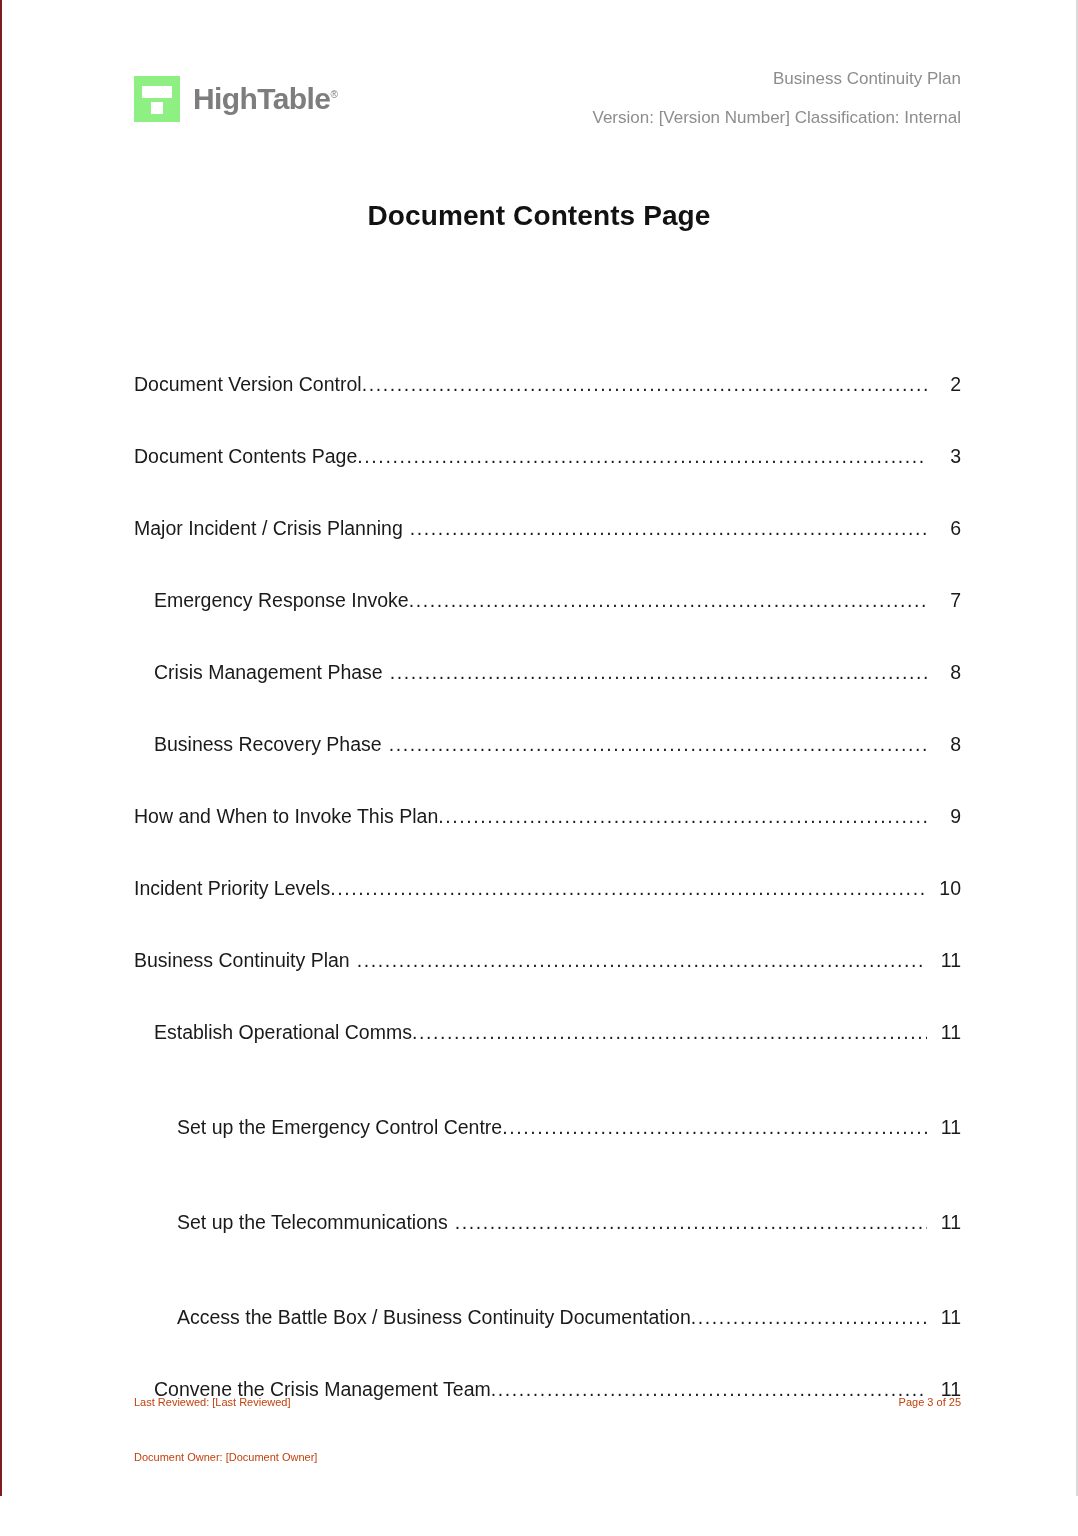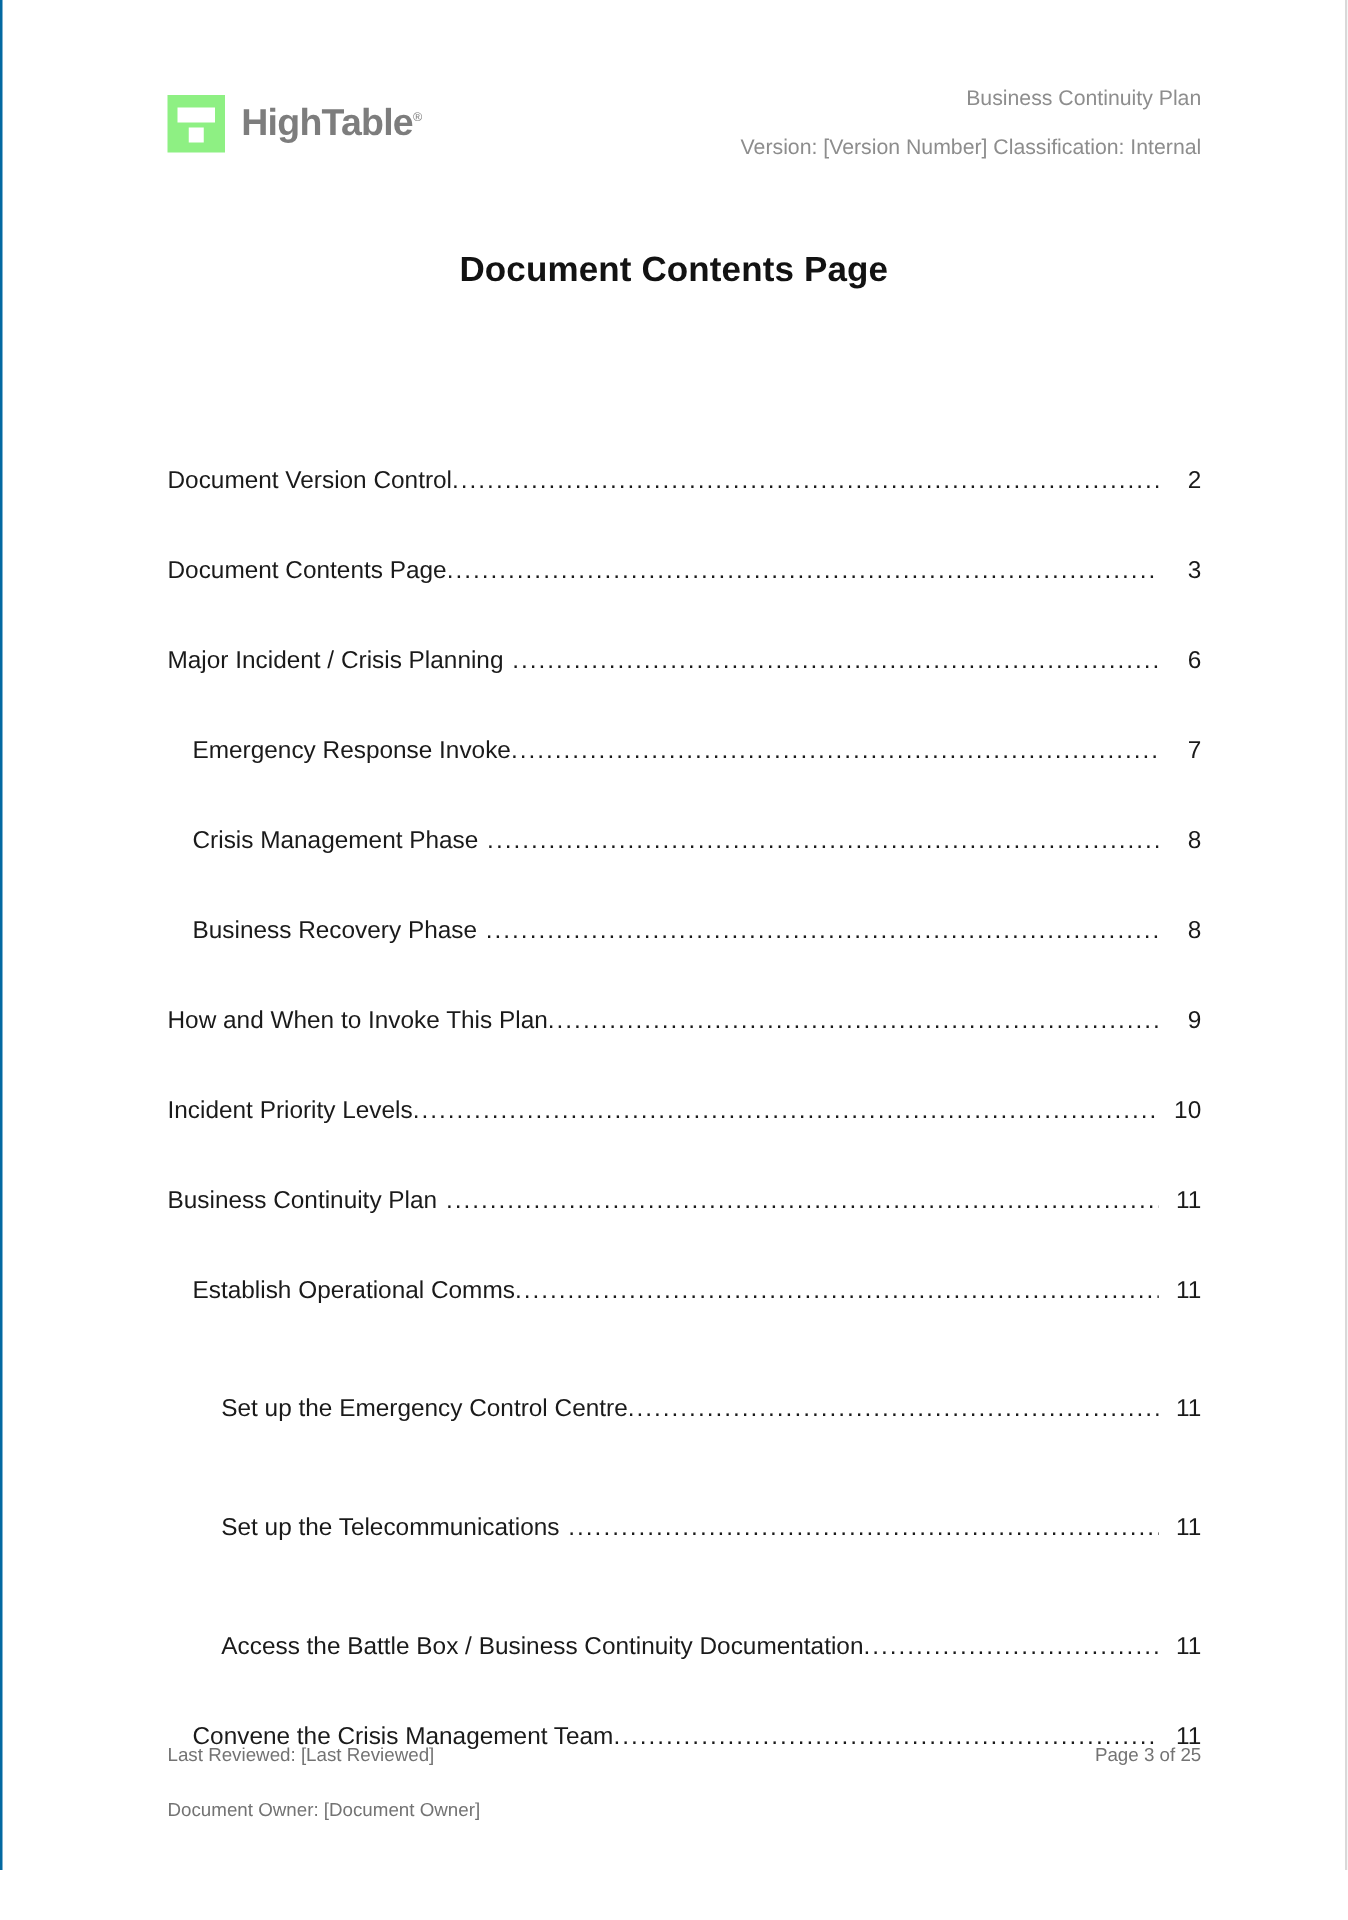--- a/index.html
+++ b/index.html
@@ -9,21 +9,21 @@
   }
   body {
     font-family: "Liberation Sans", sans-serif;
     -webkit-font-smoothing: antialiased;
   }
   .page {
     position: relative;
     width: 1078px;
     height: 1496px;
     background: #ffffff;
-    border-left: 2px solid #0369a1;
+    border-left: 2px solid #7f1d1d;
     border-right: 2px solid #d9d9d9;
     box-sizing: border-box;
     overflow: hidden;
   }
 
   
   .doc-header {
     position: absolute;
     top: 70px;
     left: 132px;
@@ -142,29 +142,29 @@
   .toc-entry.lvl-2 { padding-left: 20px; }
   .toc-entry.lvl-3 { padding-left: 43px; margin-top: 23px; }
   .toc-entry.gap-before-leader .toc-leader { margin-left: 7px; }
 
   
   .doc-footer {
     position: absolute;
     left: 132px;
     right: 115px;
     top: 1396px;
-    color: #737373;
-    font-size: 15px;
+    color: #c2410c;
+    font-size: 11px;
   }
   .footer-row {
     display: flex;
     justify-content: space-between;
     align-items: baseline;
   }
-  .footer-row.second { margin-top: 27px; }
+  .footer-row.second { margin-top: 43px; }
   .footer-right { text-align: right; white-space: nowrap; }
   .footer-left { white-space: nowrap; }
 </style>
 </head>
 <body>
 
 <div class="page">
 
   <div class="doc-header">
 

